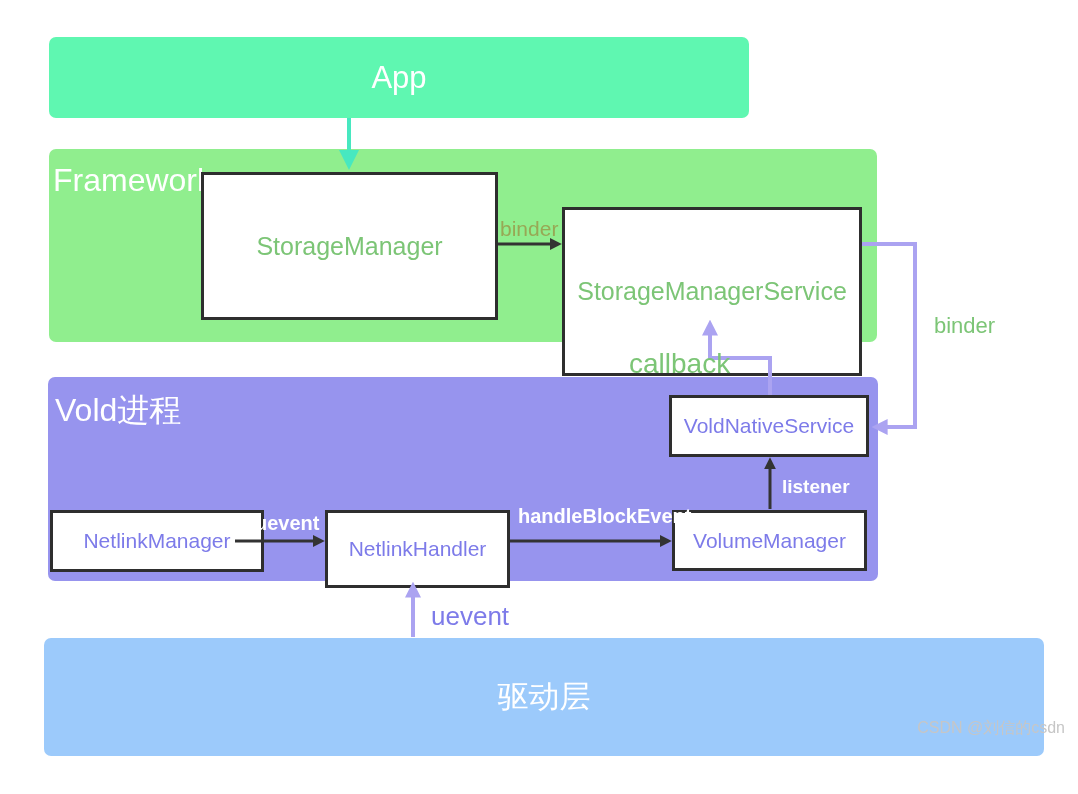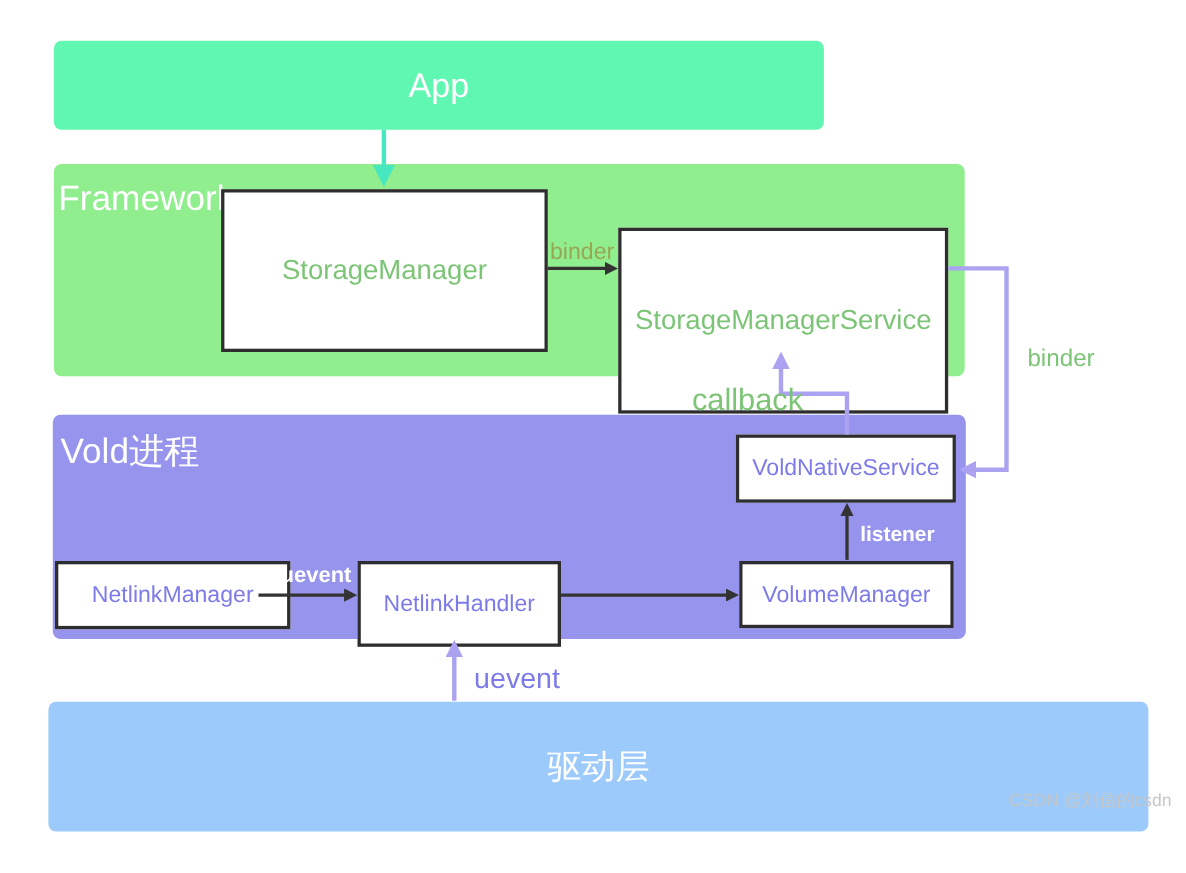--- a/index.html
+++ b/index.html
@@ -102,17 +102,18 @@
     <path class="stroke-dark" marker-end="url(#mk-dark)" d="M235,541 L314,541"></path>
     <path class="stroke-dark" marker-end="url(#mk-dark)" d="M510,541 L661,541"></path>
     <path class="stroke-dark" marker-end="url(#mk-dark)" d="M770,509 L770,468"></path>
     <path class="stroke-purple" marker-end="url(#mk-purple)" d="M413,637 L413,596"></path>
   </svg>
 
   <span class="edge-label lbl-binder-framework">binder</span>
   <span class="edge-label lbl-binder-right">binder</span>
   <span class="edge-label lbl-callback">callback</span>
   <span class="edge-label lbl-start">uevent</span>
+  <span class="edge-label lbl-handle-block-event">handleBlockEvent</span>
   <span class="edge-label lbl-listener">listener</span>
   <span class="edge-label lbl-uevent">uevent</span>
 
   <div class="watermark">CSDN @刘信的csdn</div>
 </div>
 
 </body></html>

